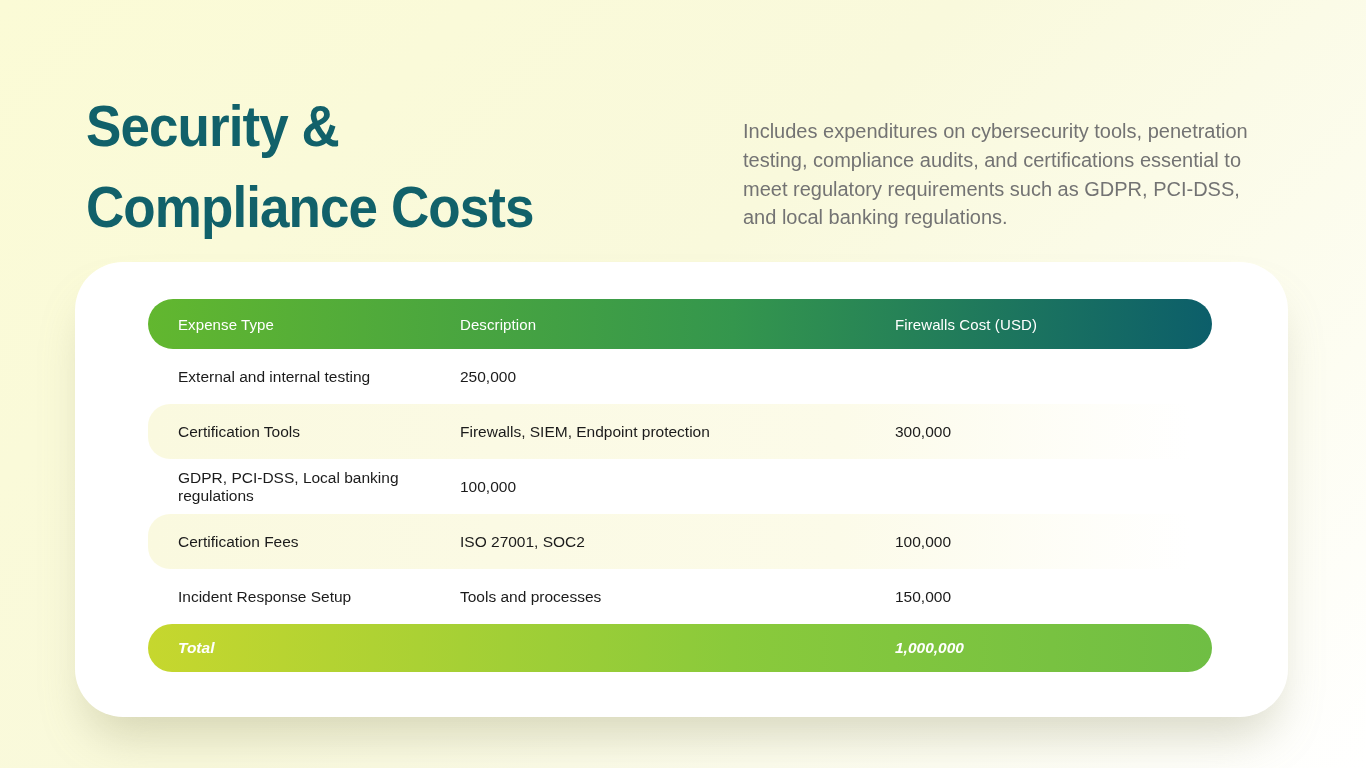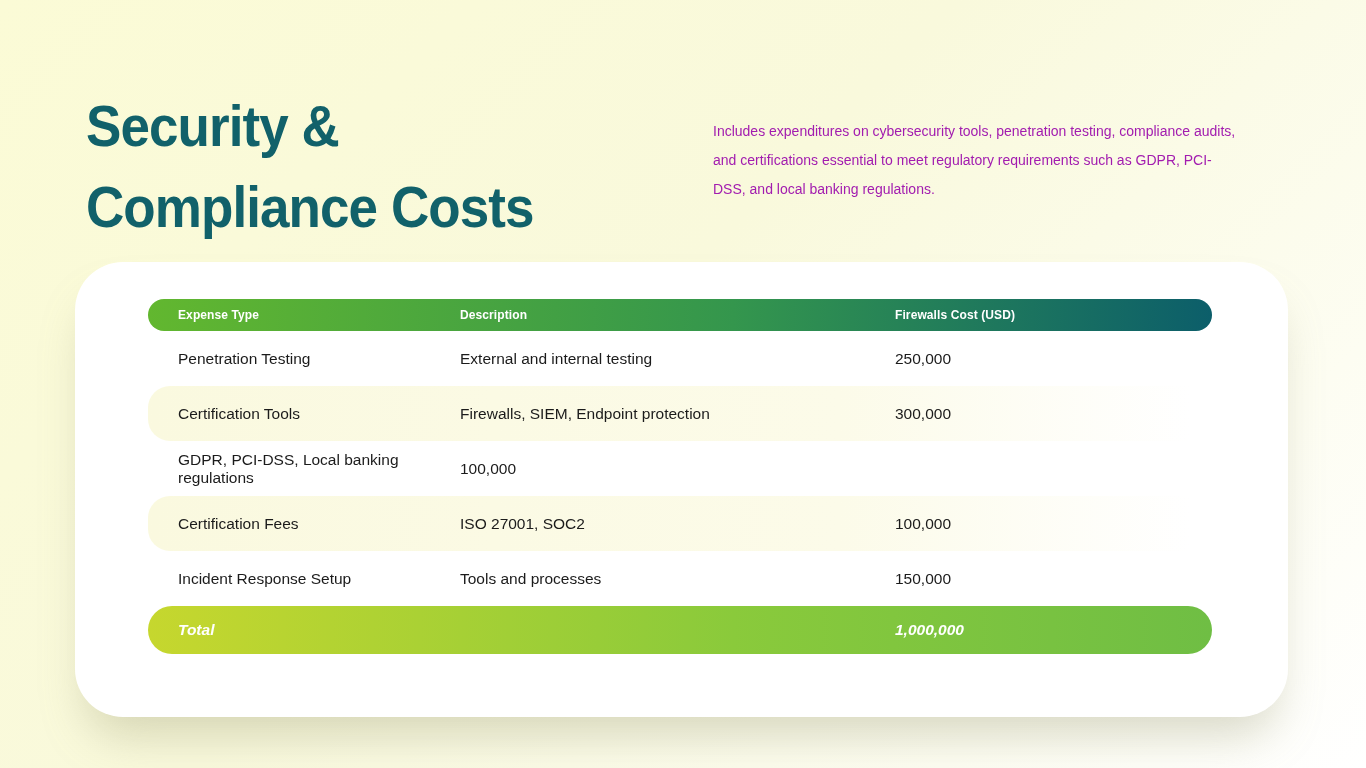--- a/index.html
+++ b/index.html
@@ -19,25 +19,25 @@
     font-size: 57px;
     font-weight: 700;
     line-height: 81px;
     letter-spacing: -1px;
     transform: scaleX(0.93);
     transform-origin: left top;
     white-space: nowrap;
   }
   .slide-desc {
     position: absolute;
-    left: 713px;
+    left: 743px;
     top: 117px;
     width: 528px;
-    color: #a21caf;
-    font-size: 14px;
+    color: #737373;
+    font-size: 20px;
     line-height: 28.8px;
   }
 
   
   .card {
     position: absolute;
     left: 75px;
     top: 262px;
     width: 1213px;
     height: 455px;
@@ -52,26 +52,26 @@
     width: 1064px;
   }
   .row {
     display: grid;
     grid-template-columns: 282px 435px 1fr;
     align-items: center;
     padding-left: 30px;
     padding-right: 20px;
   }
   .thead {
-    height: 32px;
+    height: 50px;
     border-radius: 25px;
     background: linear-gradient(90deg, #62b72f 0%, #34964d 55%, #0c5e6a 100%);
     color: #ffffff;
-    font-weight: 700;
-    font-size: 12px;
+    font-weight: 400;
+    font-size: 15px;
     letter-spacing: 0.1px;
   }
   .trow {
     height: 55px;
     color: #1b1b1b;
     font-size: 15.5px;
   }
   .trow.stripe {
     background: linear-gradient(90deg, #faf9df 0%, #fcfbe9 65%, #ffffff 98%);
     border-radius: 22px;
@@ -101,21 +101,20 @@
   <section class="card">
     <div class="table">
 
       <div class="row thead">
         <div>Expense Type</div>
         <div>Description</div>
         <div>Firewalls Cost (USD)</div>
       </div>
 
       <div class="row trow">
-        <div>Penetration Testing</div>
         <div>External and internal testing</div>
         <div>250,000</div>
       </div>
 
       <div class="row trow stripe">
         <div>Certification Tools</div>
         <div>Firewalls, SIEM, Endpoint protection</div>
         <div>300,000</div>
       </div>
 

